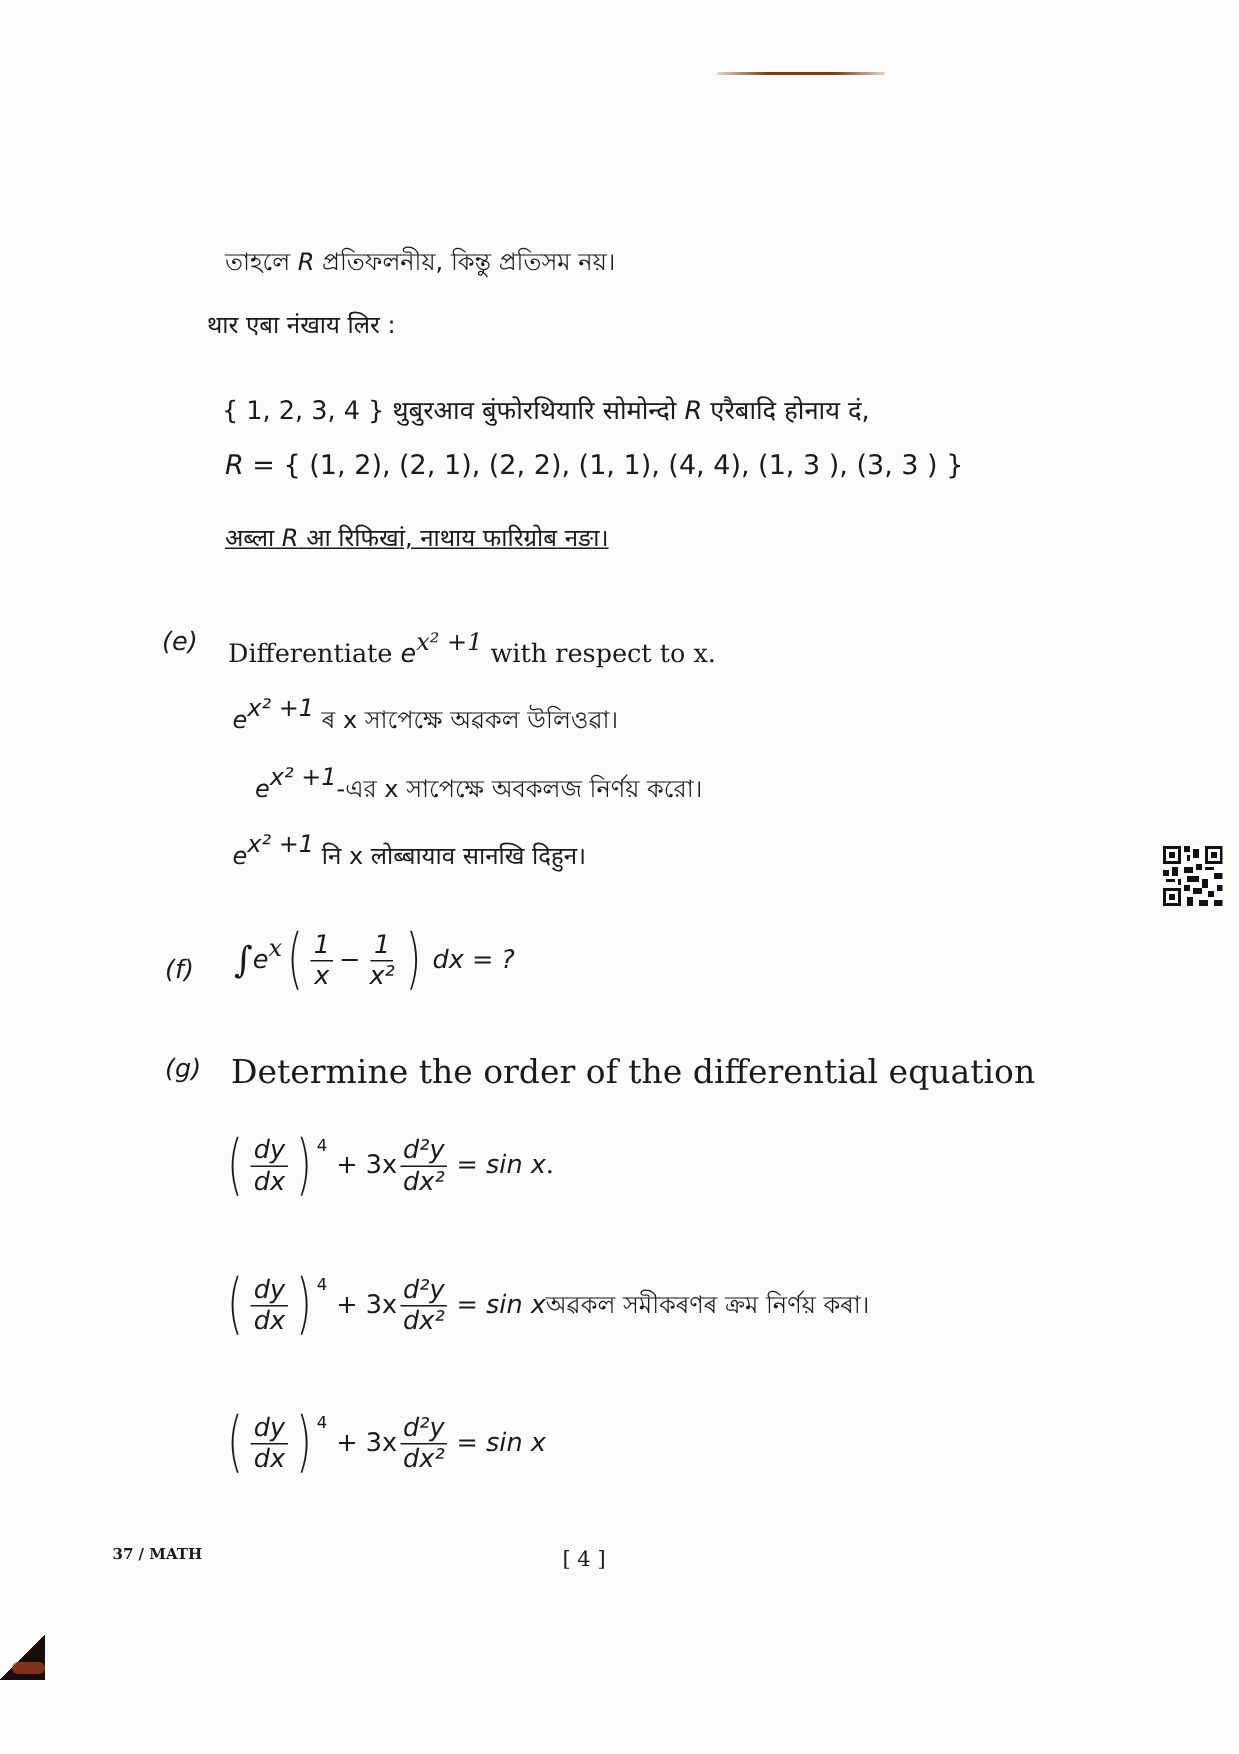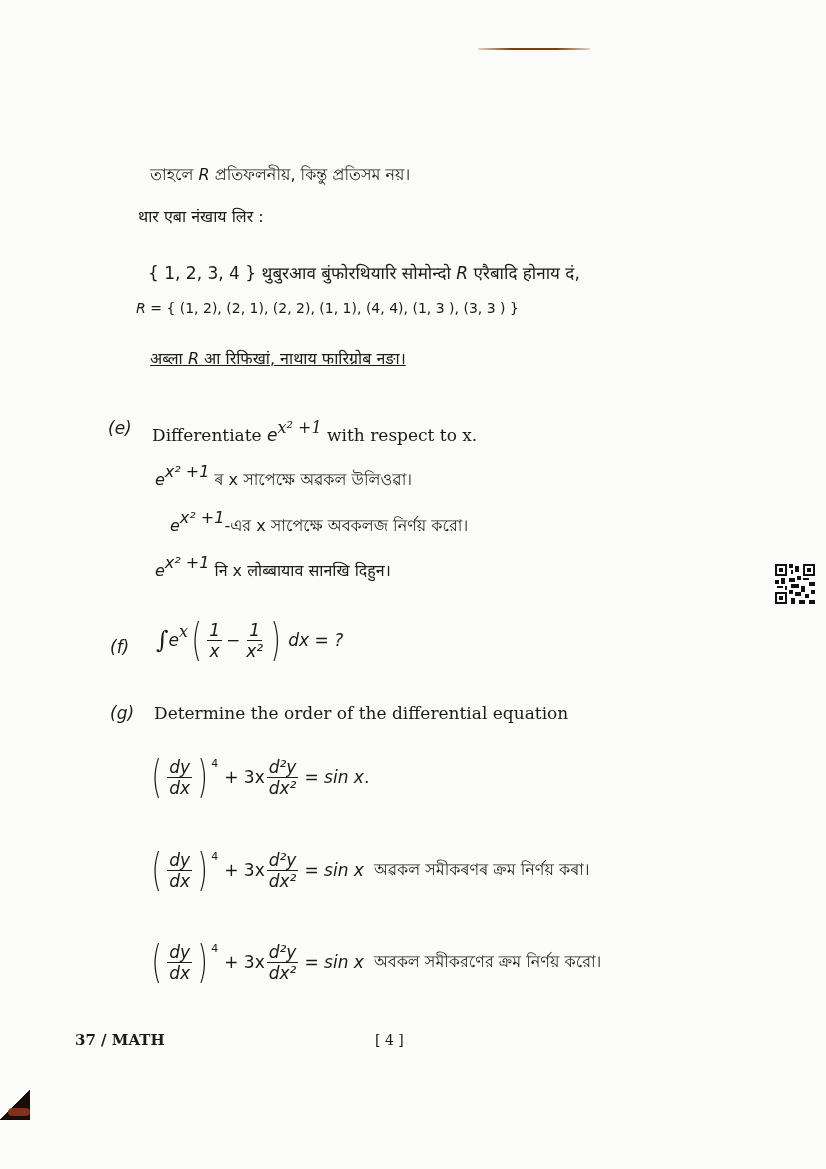--- a/index.html
+++ b/index.html
@@ -20,21 +20,21 @@
   .label { position: absolute; font-family: "DejaVu Sans", sans-serif; font-style: italic; font-size: 17px; }
   .sup { font-size: 16px; vertical-align: 8px; font-style: italic; }
   .math { font-family: "DejaVu Sans", sans-serif; font-style: italic; }
   .frac { display: inline-flex; flex-direction: column; align-items: center; vertical-align: middle; margin: 0 2px; }
   .frac .num { border-bottom: 1.3px solid #1a1a1a; padding: 0 2px; line-height: 20px; }
   .frac .den { padding: 0 2px; line-height: 20px; }
   .paren { font-size: 44px; font-weight: 200; vertical-align: middle; line-height: 1; font-family: "DejaVu Sans", sans-serif; font-style: normal; transform: scaleX(0.6); display: inline-block; }
   .eq { position: absolute; font-size: 17px; display: flex; align-items: center; white-space: nowrap; }
   .eq .math { font-size: 17px; }
   .exp4 { font-size: 11px; align-self: flex-start; margin-top: 2px; font-family: "DejaVu Sans", sans-serif; }
-  .footer-left { position: absolute; left: 75px; top: 1031px; font-size: 15px; font-weight: bold; }
+  .footer-left { position: absolute; left: 75px; top: 1031px; font-size: 10px; font-weight: bold; }
   .footer-page { position: absolute; left: 375px; top: 1032px; font-size: 14px; }
   .qr { position: absolute; left: 775px; top: 564px; width: 40px; height: 40px; background: #fff; }
   .qr svg { display: block; }
   .corner { position: absolute; left: 0; top: 1090px; width: 30px; height: 30px;
     background: linear-gradient(135deg, transparent 50%, #1a0c08 50%); }
   .corner2 { position: absolute; left: 8px; top: 1108px; width: 22px; height: 8px; background: #9a3a20; border-radius: 4px; opacity: .8; }
 </style>
 </head>
 <body>
 
@@ -50,21 +50,21 @@
   <span>थार एबा नंखाय लिर :</span>
 </div>
 
 <div class="line beng" style="left:148px; top:249px; font-size:17px;margin-top:12px;">
   <span style="font-family:'DejaVu Sans',sans-serif;">{ 1, 2, 3, 4 }</span>
   <span>थुबुरआव बुंफोरथियारि सोमोन्दो</span>
   <span class="it">R</span>
   <span>एरैबादि होनाय दं,</span>
 </div>
 
-<div class="line" style="left:136px; top:300px; font-size:14px; font-family:'DejaVu Sans',sans-serif;">
+<div class="line" style="left:150px; top:300px; font-size:18px; font-family:'DejaVu Sans',sans-serif;">
   <span class="it">R =</span>
   <span>{ (1, 2), (2, 1), (2, 2), (1, 1), (4, 4), (1, 3 ), (3, 3 ) }</span>
 </div>
 
 <div class="line beng" style="left:150px; top:347px;text-decoration:underline;">
   <span>अब्ला</span>
   <span class="it">R</span>
   <span>आ रिफिखां, नाथाय फारिग्रोब नङा।</span>
 </div>
 
@@ -139,21 +139,21 @@
   <span style="margin:0 2px;">−</span>
   <span class="frac math">
     <span class="num">1</span>
     <span class="den">x²</span>
   </span>
   <span class="paren">)</span>
   <span class="math" style="margin-left:4px;">dx = ?</span>
 </div>
 
 <div class="label" style="left:110px; top:703px;">(g)</div>
-<div class="line" style="left:154px; top:703px; font-size:17px;">Determine the order of the differential equation</div>
+<div class="line" style="left:154px; top:703px; font-size:22px;">Determine the order of the differential equation</div>
 
 <div class="eq" style="left:148px; top:755px;">
   <span class="paren">(</span>
   <span class="frac math">
     <span class="num">dy</span>
     <span class="den">dx</span>
   </span>
   <span class="paren">)</span>
   <span class="exp4">4</span>
   <span class="math" style="margin-left:6px; font-style:normal;">+ 3x</span>
@@ -172,37 +172,36 @@
     <span class="den">dx</span>
   </span>
   <span class="paren">)</span>
   <span class="exp4">4</span>
   <span class="math" style="margin-left:6px; font-style:normal;">+ 3x</span>
   <span class="frac math">
     <span class="num">d²y</span>
     <span class="den">dx²</span>
   </span>
   <span class="math" style="margin-left:4px;">= sin x</span>
-  <span class="beng" style="margin-left:10px;">অৱকল সমীকৰণৰ ক্ৰম নিৰ্ণয় কৰা।</span>
+  <span class="beng" style="">অৱকল সমীকৰণৰ ক্ৰম নিৰ্ণয় কৰা।</span>
 </div>
 
 <div class="eq" style="left:148px; top:940px;">
   <span class="paren">(</span>
   <span class="frac math">
     <span class="num">dy</span>
     <span class="den">dx</span>
   </span>
   <span class="paren">)</span>
   <span class="exp4">4</span>
   <span class="math" style="margin-left:6px; font-style:normal;">+ 3x</span>
   <span class="frac math">
     <span class="num">d²y</span>
     <span class="den">dx²</span>
   </span>
   <span class="math" style="margin-left:4px;">= sin x</span>
-  <span class="beng" style="margin-left:10px;">অবকল সমীকরণের ক্রম নির্ণয় করো।</span>
 </div>
 
 <div class="footer-left">37 / MATH</div>
 <div class="footer-page">[ 4 ]</div>
 
 <div class="corner"></div>
 <div class="corner2"></div>
 
 </body></html>

